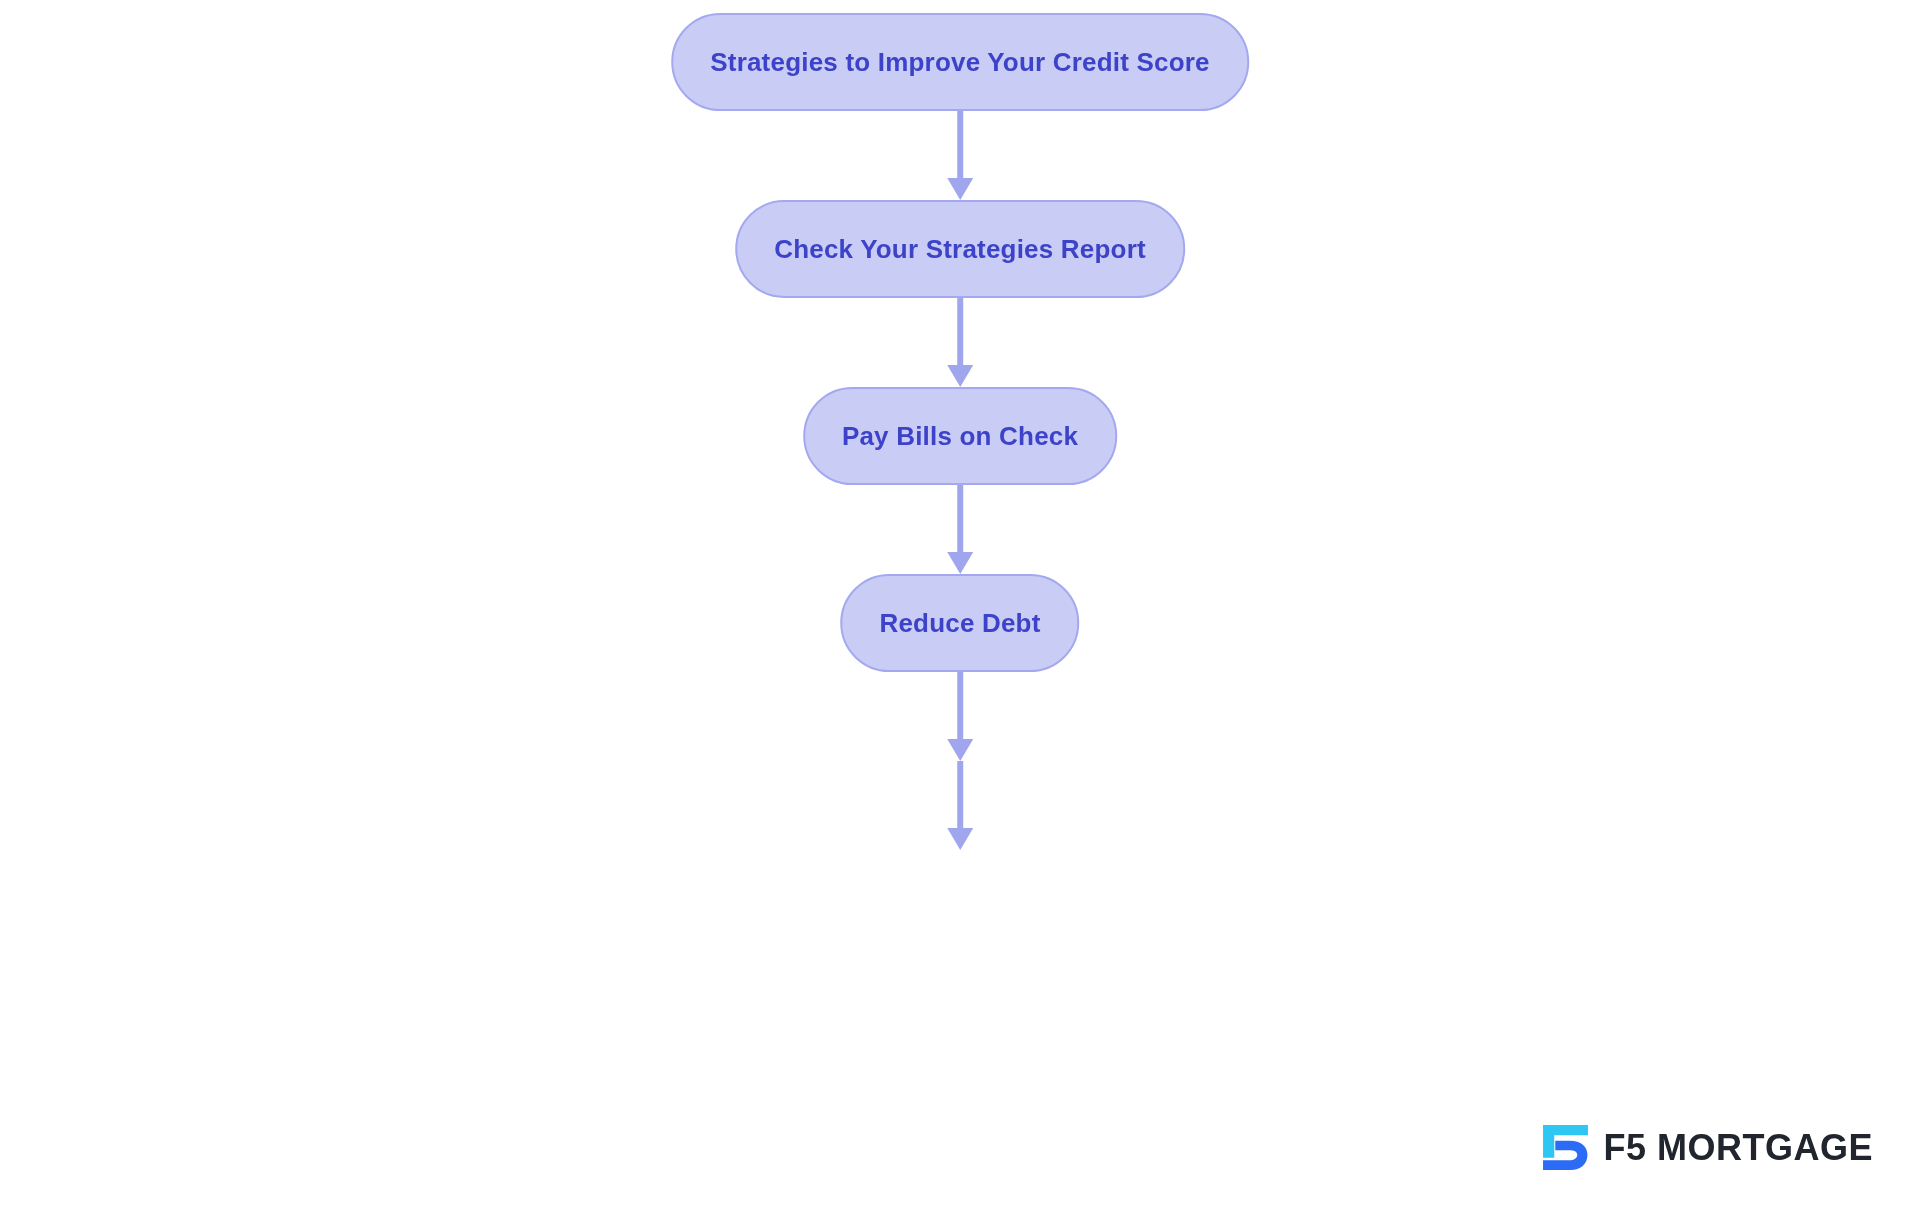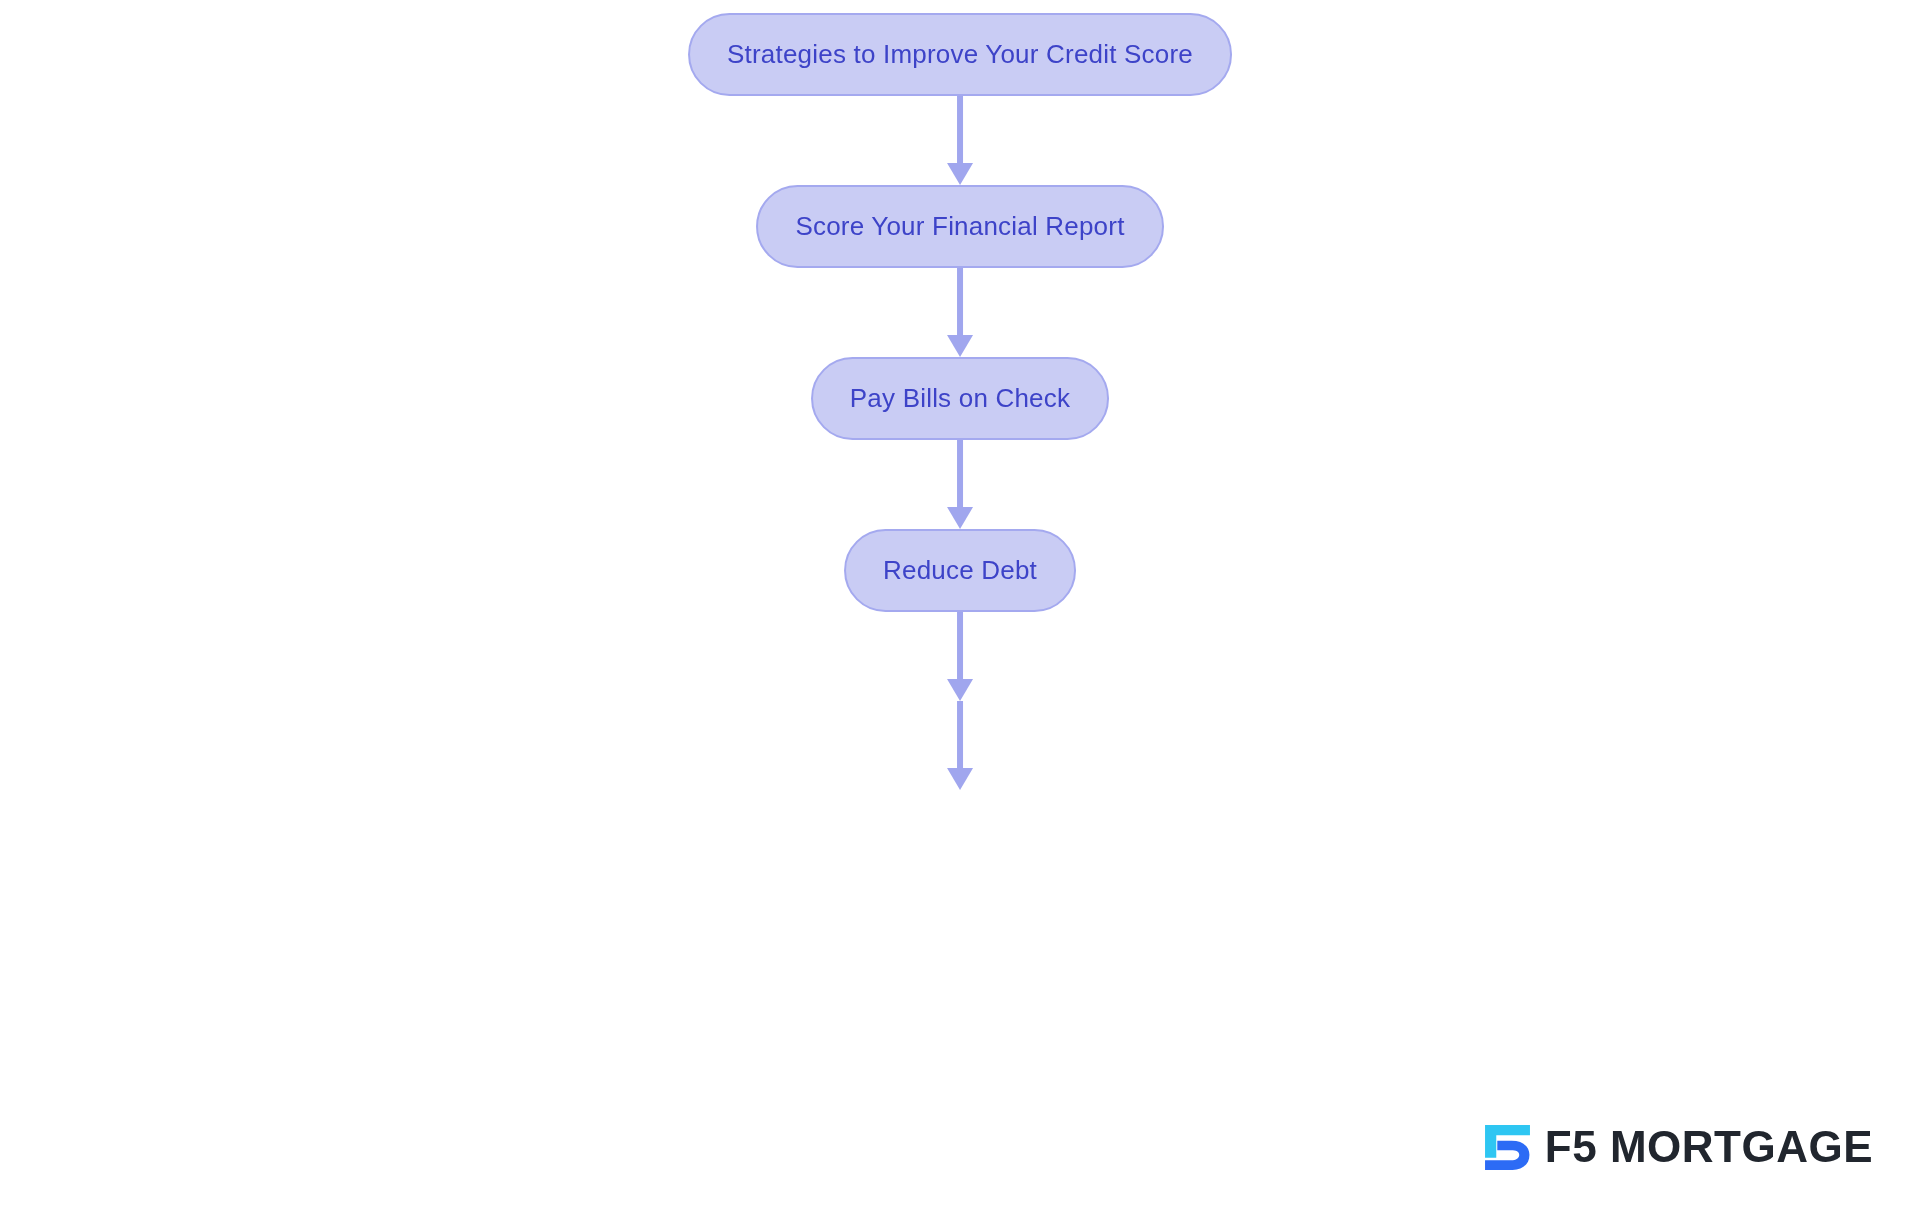--- a/index.html
+++ b/index.html
@@ -22,32 +22,33 @@
   .flow{
     position:absolute;
     top:13px;
     left:50%;
     transform:translateX(-50%);
     display:flex;
     flex-direction:column;
     align-items:center;
   }
   .node{
-    height:83px;
+    height:98px;
     display:flex;
     align-items:center;
     justify-content:center;
     padding:0 37px;
     border-radius:51px;
     background:var(--node-fill);
     border:2px solid var(--node-border);
     color:var(--node-text);
     font-size:26px;
     letter-spacing:0.2px;
     white-space:nowrap;
+    font-weight:bold;
   }
   .arrow{
     position:relative;
     width:28px;
     height:89px;
   }
   .arrow .shaft{
     position:absolute;
     left:50%;
     transform:translateX(-50%);
@@ -74,39 +75,39 @@
     display:flex;
     align-items:center;
     gap:13px;
   }
   .logo svg{
     width:49px;
     height:49px;
     display:block;
   }
   .logo .wordmark{
-    font-size:44px;
+    font-size:36px;
     font-weight:bold;
     letter-spacing:0.5px;
     color:var(--logo-text-color);
     white-space:nowrap;
   }
 </style>
 </head>
 <body>
 
 <div class="flow">
   <div class="node">Strategies to Improve Your Credit Score</div>
 
   <div class="arrow">
     <div class="shaft"></div>
     <div class="head"></div>
   </div>
 
-  <div class="node">Score Your Financial Report</div>
+  <div class="node">Check Your Strategies Report</div>
 
   <div class="arrow">
     <div class="shaft"></div>
     <div class="head"></div>
   </div>
 
   <div class="node">Pay Bills on Check</div>
 
   <div class="arrow">
     <div class="shaft"></div>

